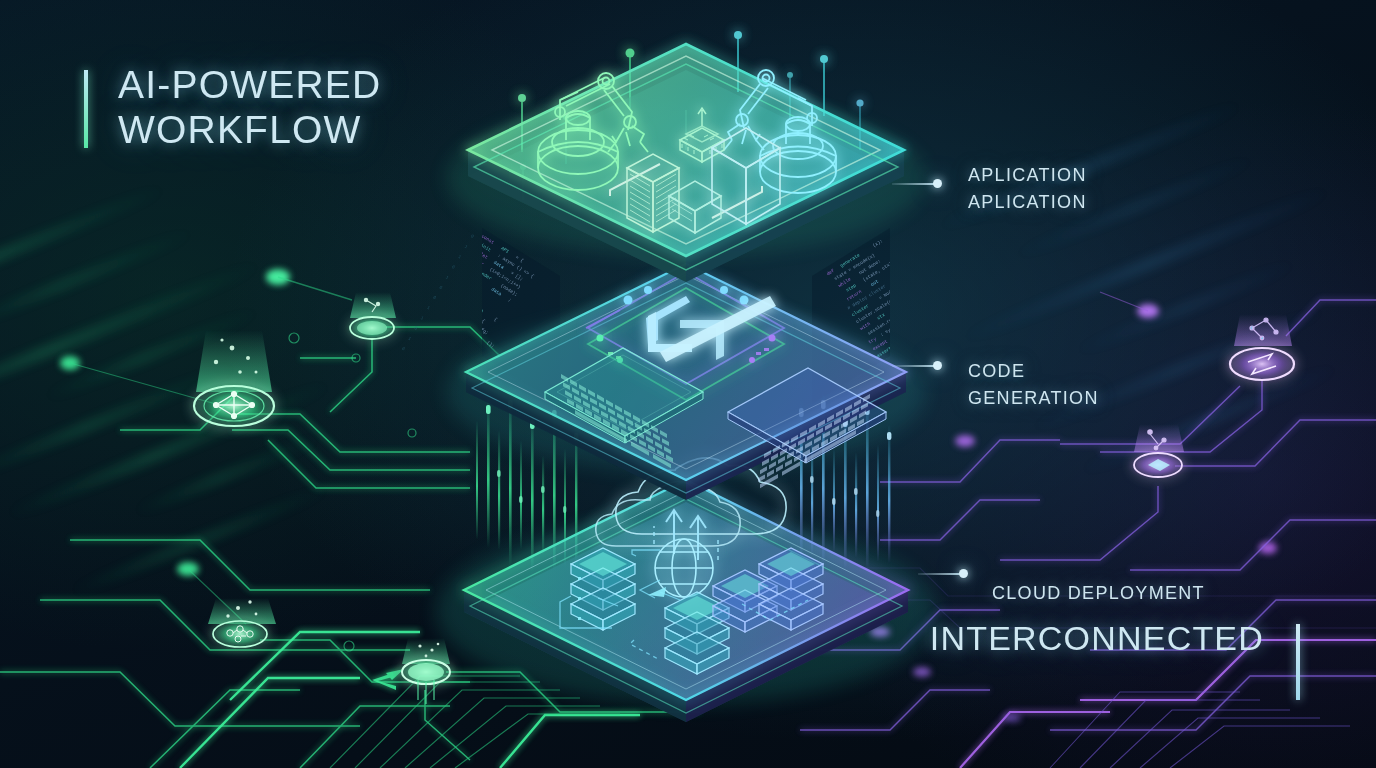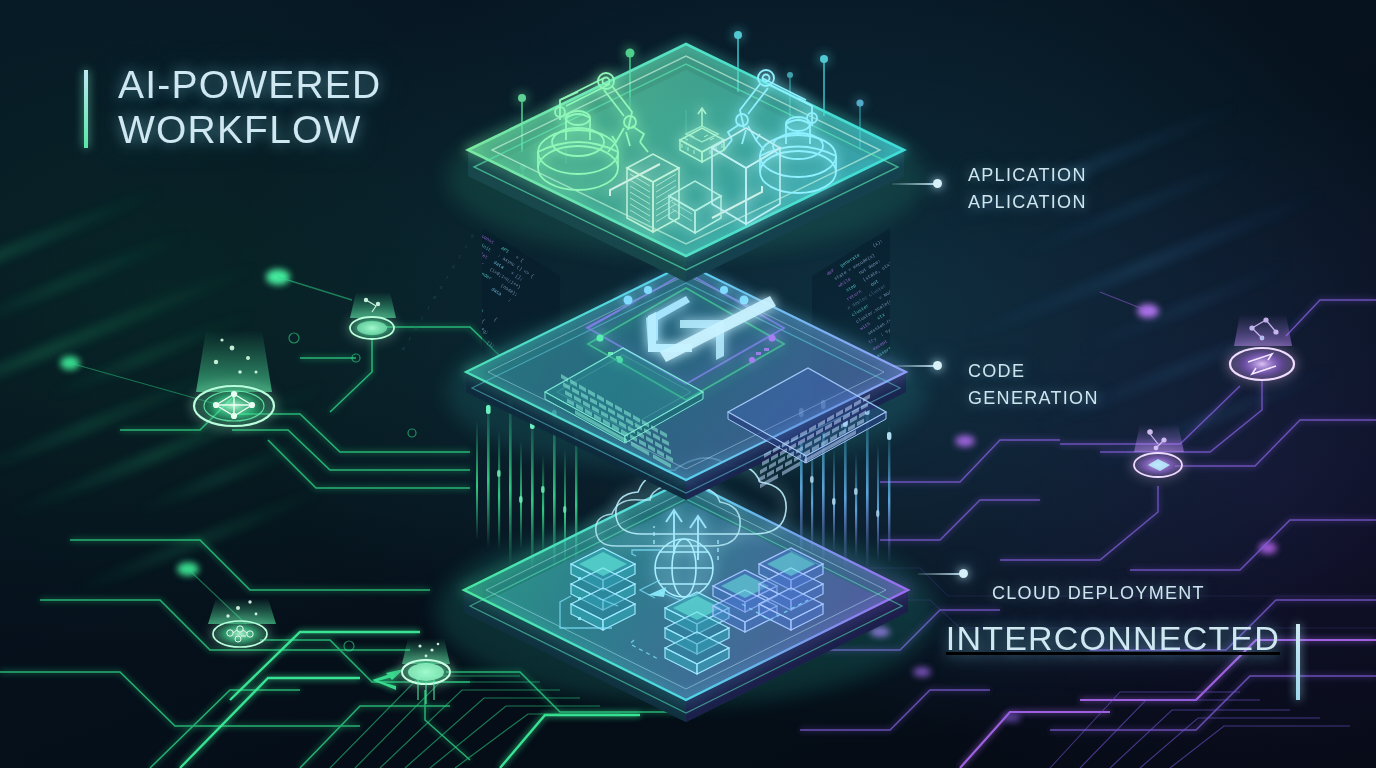--- a/index.html
+++ b/index.html
@@ -46,21 +46,21 @@
     color:#cfe6f0;
     text-shadow:0 0 12px rgba(150,220,240,.5), 0 0 30px rgba(80,190,225,.28);
     white-space:nowrap;
   }
   .lead{ position:absolute; height:2px; background:linear-gradient(90deg,rgba(190,225,240,.12),rgba(200,232,245,.95)); }
   .leaddot{
     position:absolute; width:9px; height:9px; border-radius:50%;
     background:#d8f0fa; box-shadow:0 0 10px rgba(190,235,250,.95),0 0 22px rgba(120,210,240,.6);
   }
   .footer-block{
-    position:absolute; right:76px; top:618px; padding-right:20px;text-decoration:underline;
+    position:absolute; right:76px; top:618px; padding-right:36px;
   }
   .footer-bar{
     position:absolute; right:0; top:6px; width:4px; height:76px;
     background:linear-gradient(180deg,#cfeaf4 0%,#9fd8ec 100%);
     box-shadow:0 0 10px rgba(160,225,245,.7);
   }
   .footer-line{
     font-size:34px; line-height:41px; letter-spacing:1.2px;
     color:#cfe8f2;
     text-shadow:0 0 14px rgba(150,225,245,.55),0 0 34px rgba(90,200,230,.3);

